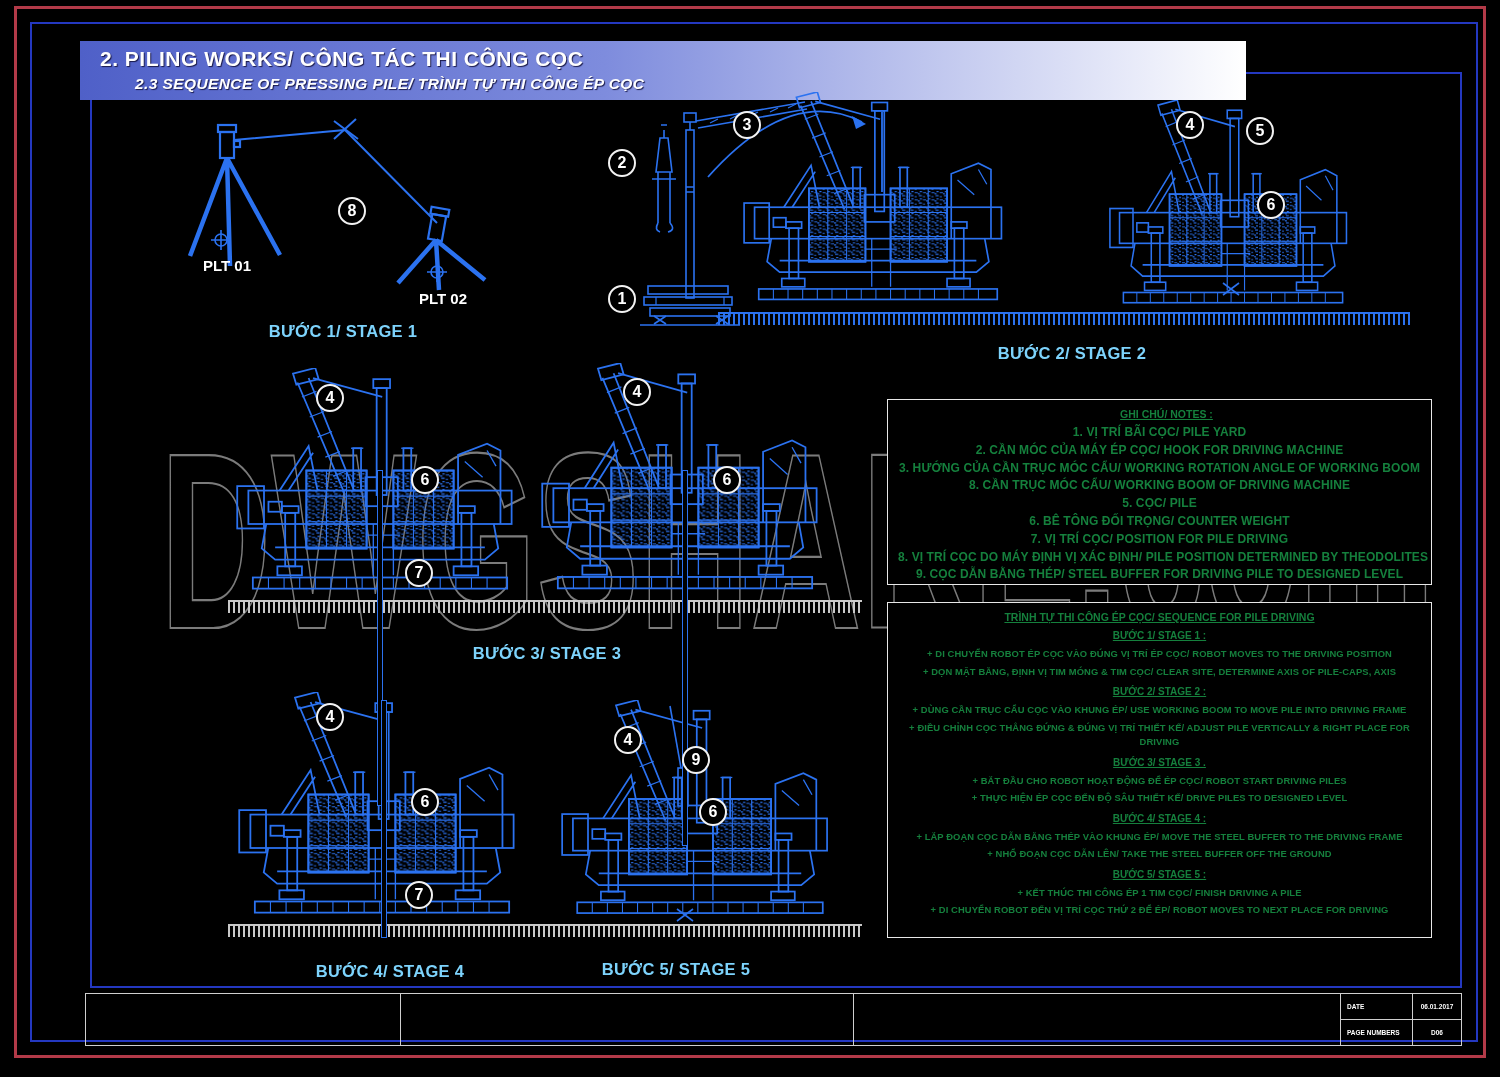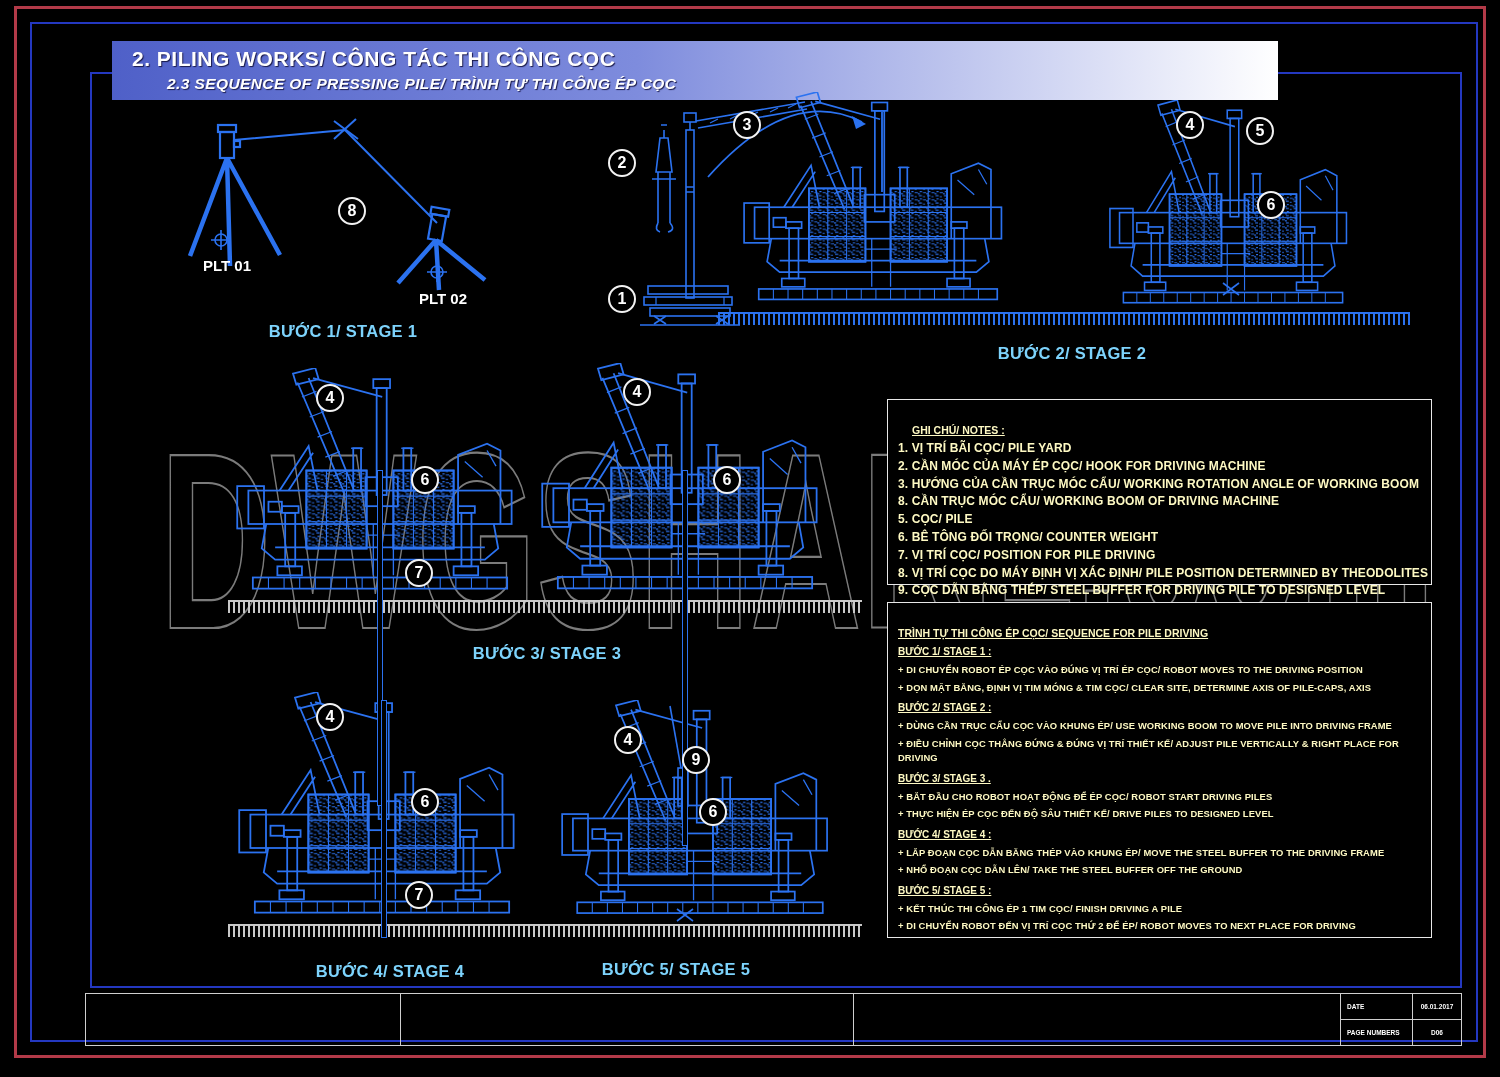--- a/index.html
+++ b/index.html
@@ -8,21 +8,21 @@
 
   
   .border-red{position:absolute;left:14px;top:6px;width:1472px;height:1052px;
               border:3px solid #b23a48;box-sizing:border-box;}
   .border-blue{position:absolute;left:30px;top:22px;width:1448px;height:1020px;
                border:2px solid #2438c0;box-sizing:border-box;}
   .draw-border{position:absolute;left:90px;top:72px;width:1372px;height:916px;
                border:2px solid #2438c0;box-sizing:border-box;}
 
   
-  .header-band{position:absolute;left:112px;top:41px;width:1166px;height:59px;
+  .header-band{position:absolute;left:80px;top:41px;width:1166px;height:59px;
                background:linear-gradient(90deg,#4f60c8 0%,#7e8cdd 45%,#ffffff 100%);
                color:#fff;}
   .header-title{position:absolute;left:20px;top:6px;font-size:21px;font-weight:bold;
                 letter-spacing:.5px;text-shadow:1px 1px 1px #1a1a4a;white-space:nowrap;}
   .header-sub{position:absolute;left:55px;top:34px;font-size:15.5px;font-weight:bold;
               font-style:italic;letter-spacing:.4px;text-shadow:1px 1px 1px #1a1a4a;white-space:nowrap;}
 
   
   .watermark{position:absolute;left:158px;top:420px;opacity:.8;pointer-events:none;}
 
@@ -45,22 +45,22 @@
     background:repeating-linear-gradient(90deg,#c9c9c9 0 2px,transparent 2px 5px);}
 
   
   .pile{position:absolute;width:6px;background:#000;border:1.5px solid #2b72f0;
         box-sizing:border-box;z-index:3;}
 
   .machine{position:absolute;z-index:3;}
   .auxsvg{position:absolute;z-index:3;}
 
   
-  .panel{position:absolute;border:1.5px solid #e8e8e8;background:#000;color:#fef9c3;
-         box-sizing:border-box;z-index:5;padding:22px 10px;}
+  .panel{position:absolute;border:1.5px solid #e8e8e8;background:#000;color:#15803d;
+         box-sizing:border-box;z-index:5;padding:6px 10px;text-align:center;}
   .notes-title{font-size:10.5px;font-weight:bold;text-decoration:underline;margin:2px 0 4px 14px;}
   .note-line{font-size:12px;font-weight:bold;line-height:17.8px;white-space:nowrap;letter-spacing:.1px;}
   .seq-title{font-size:10.5px;font-weight:bold;text-decoration:underline;margin:2px 0 6px 0;}
   .seq-head{font-size:10px;font-weight:bold;text-decoration:underline;margin:7px 0 6px 0;}
   .seq-bullet{font-size:9.4px;font-weight:bold;line-height:14.5px;margin:3px 0;letter-spacing:.1px;}
 
   
   .titleblock{position:absolute;left:85px;top:993px;width:1377px;height:53px;
               border:1.5px solid #cfcfcf;box-sizing:border-box;display:flex;z-index:5;}
   .tb-cell{border-right:1.5px solid #cfcfcf;box-sizing:border-box;height:100%;}

